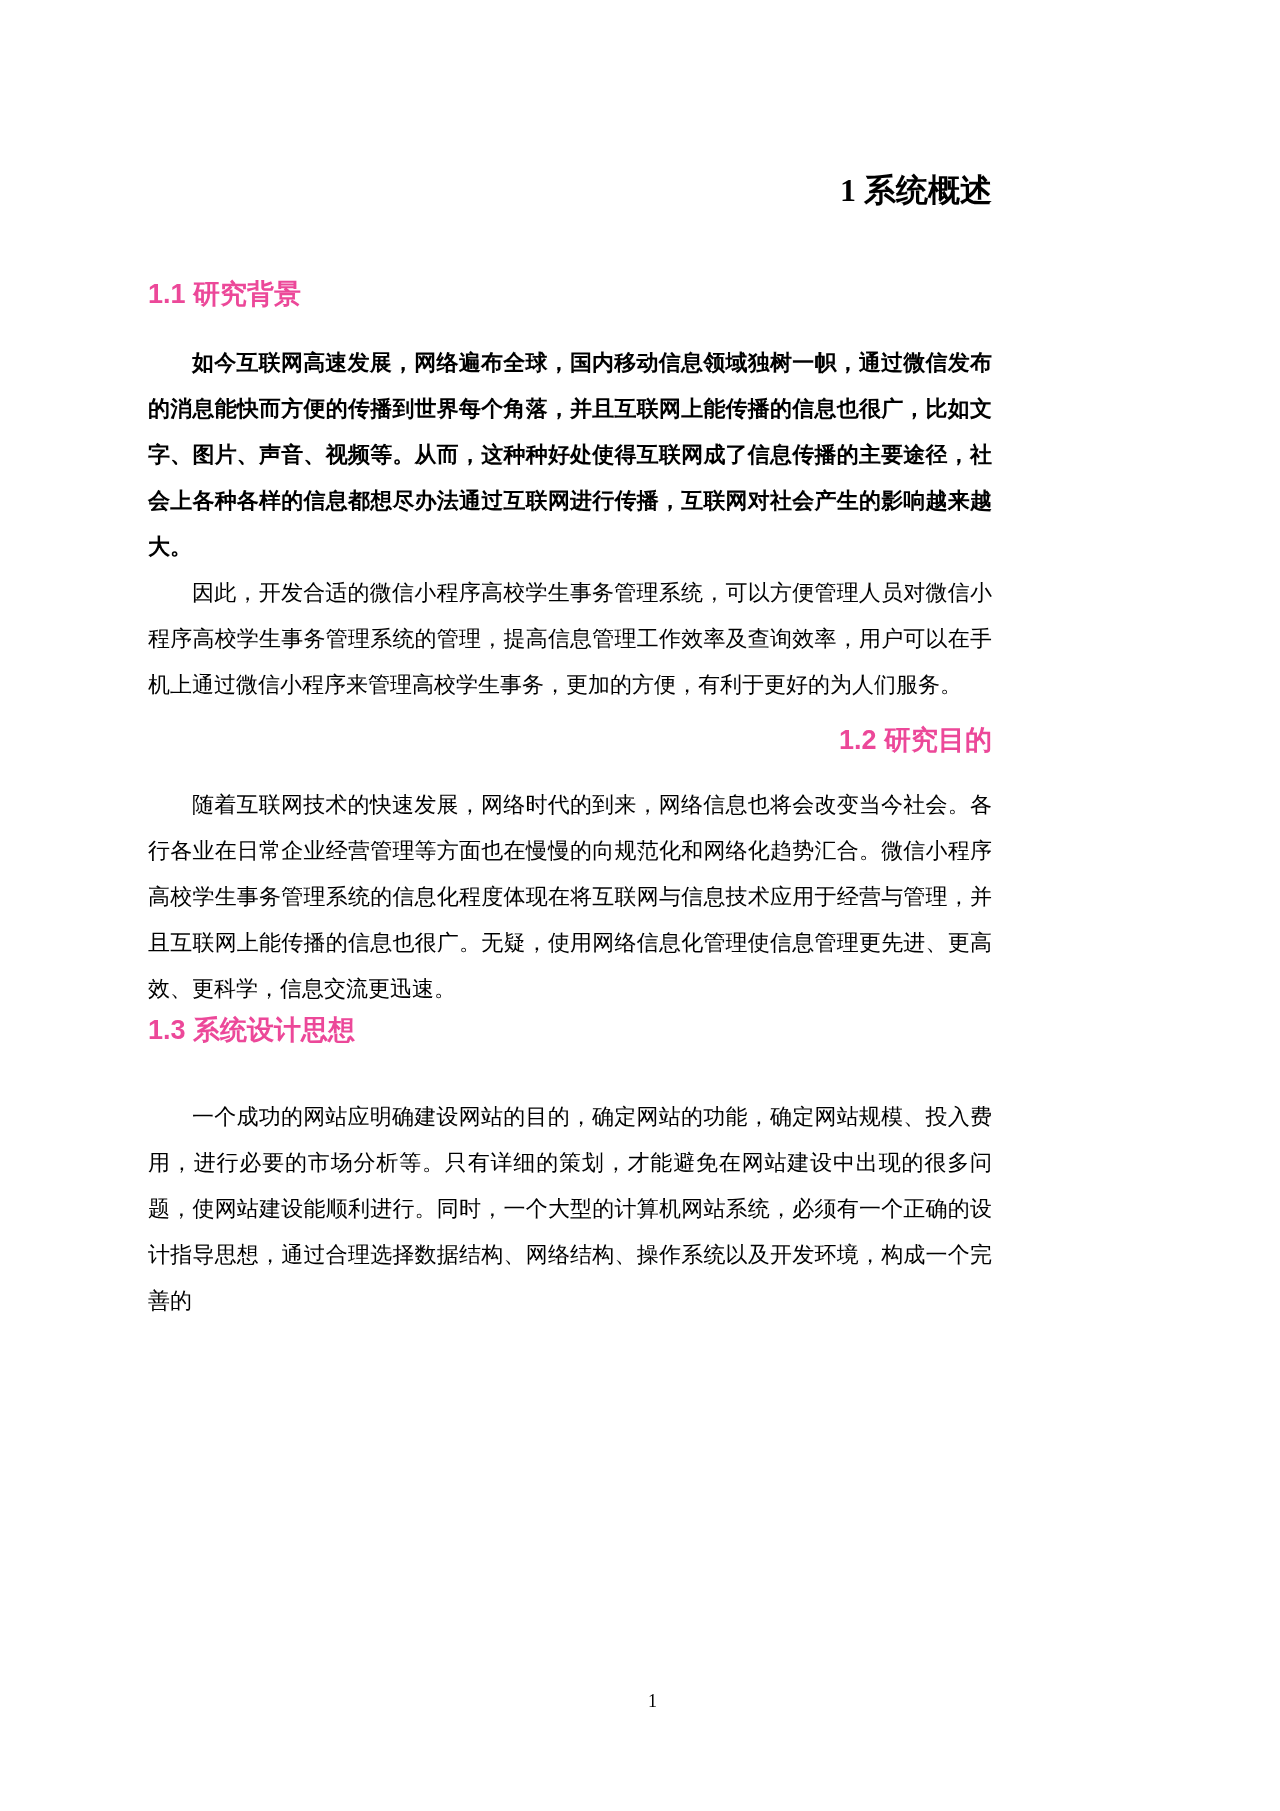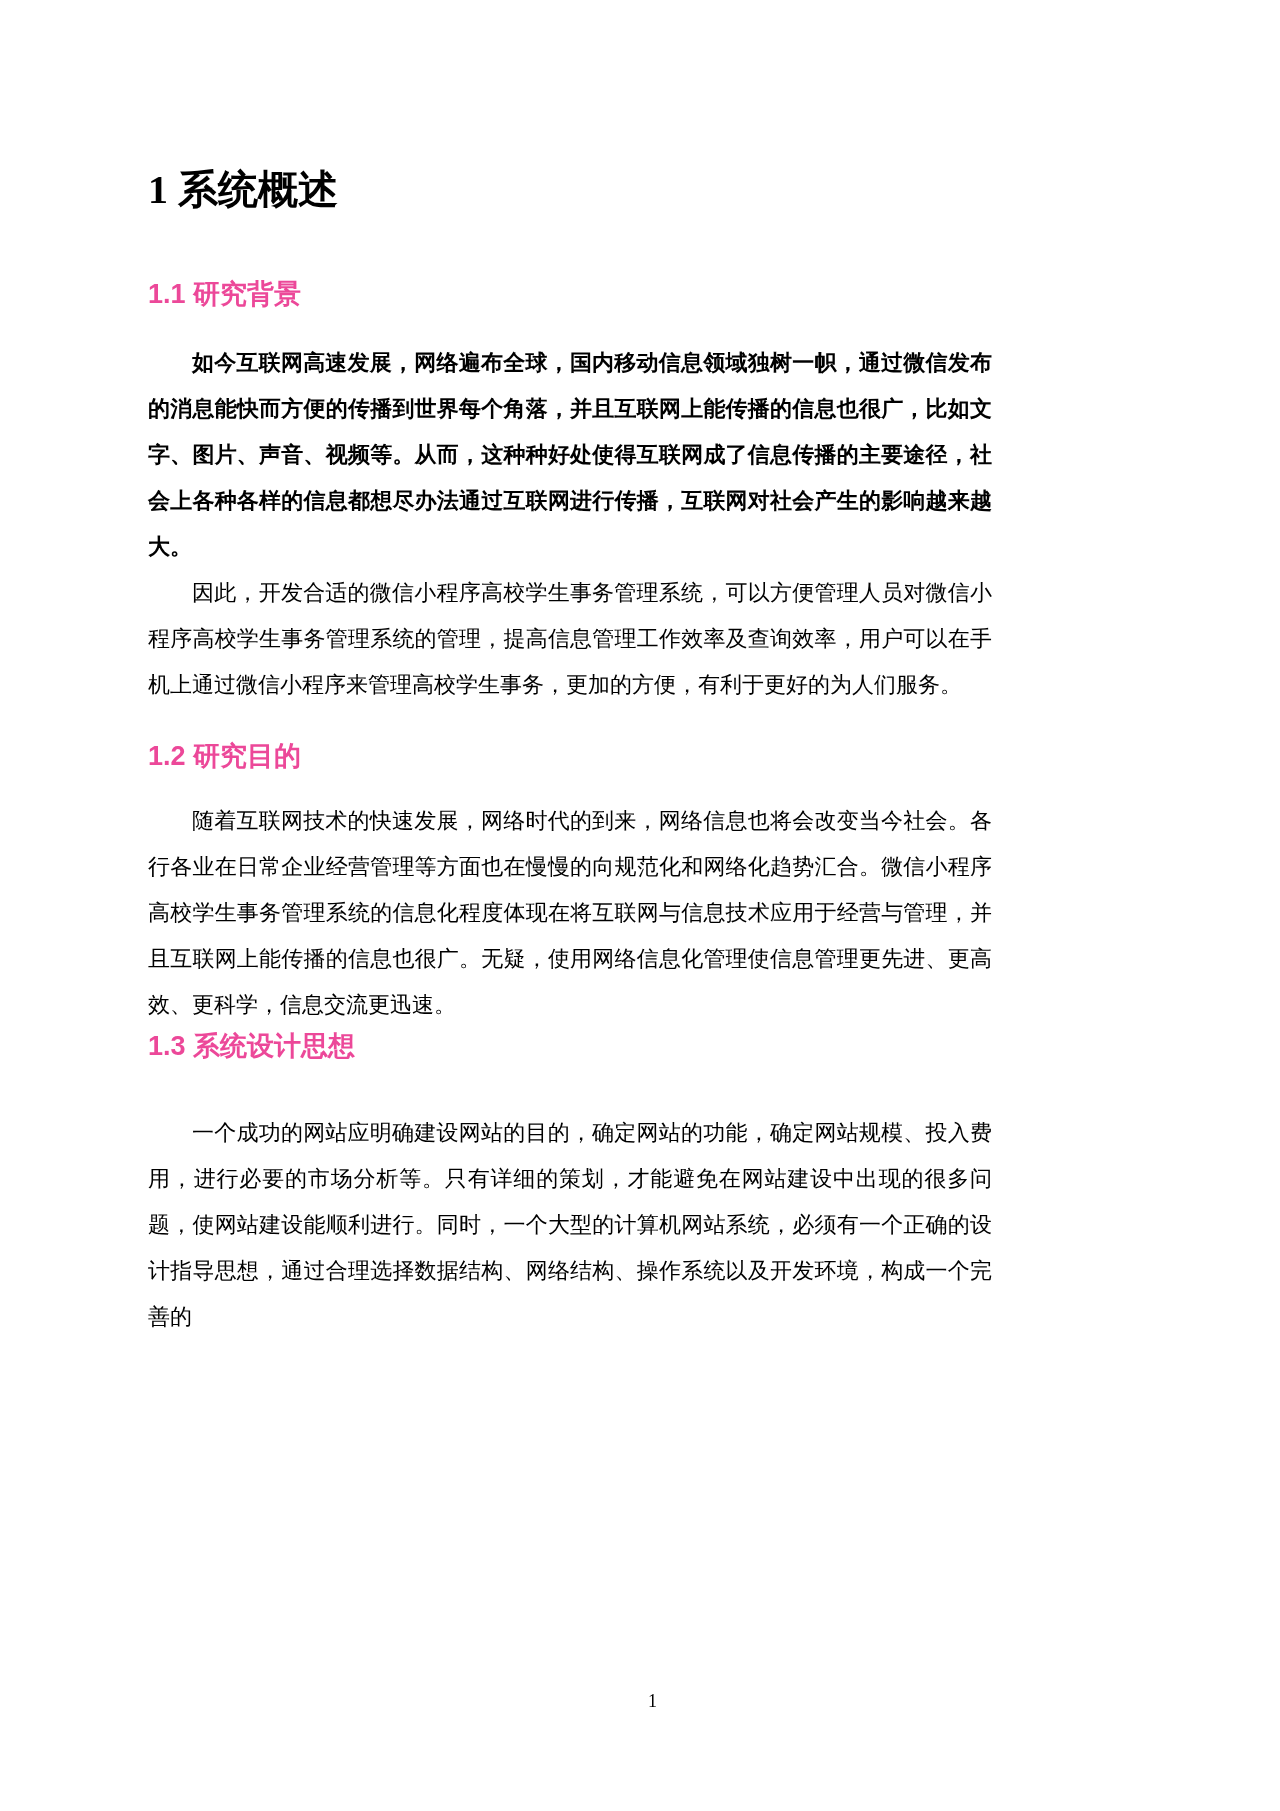--- a/index.html
+++ b/index.html
@@ -18,36 +18,36 @@
     background: #ffffff;
   }
   .content {
     position: absolute;
     left: 148px;
     top: 0;
     width: 844px;
   }
   .doc-title {
     margin-top: 168px;
-    text-align: left;
-    font-size: 40px;
+    text-align: right;
+    font-size: 32px;
     line-height: 44px;
     font-weight: bold;
     font-family: "Liberation Serif", "DejaVu Serif", serif;
   }
   .sec-heading {
     font-family: "Liberation Sans", "DejaVu Sans", sans-serif;
     font-weight: bold;
     font-size: 27px;
     line-height: 36px;
     color: #ec4899;
     text-align: left;
   }
   .h-11 { margin-top: 64px; }
-  .h-12 { margin-top: 30px; }
+  .h-12 { margin-top: 14px; text-align: right; }
   .h-13 { }
   .para {
     font-size: 22px;
     line-height: 46px;
     text-align: justify;
     text-indent: 2em;
     word-break: break-all;
     color: #000000;
   }
   .p-first-11 { margin-top: 28px; font-weight: bold; }

